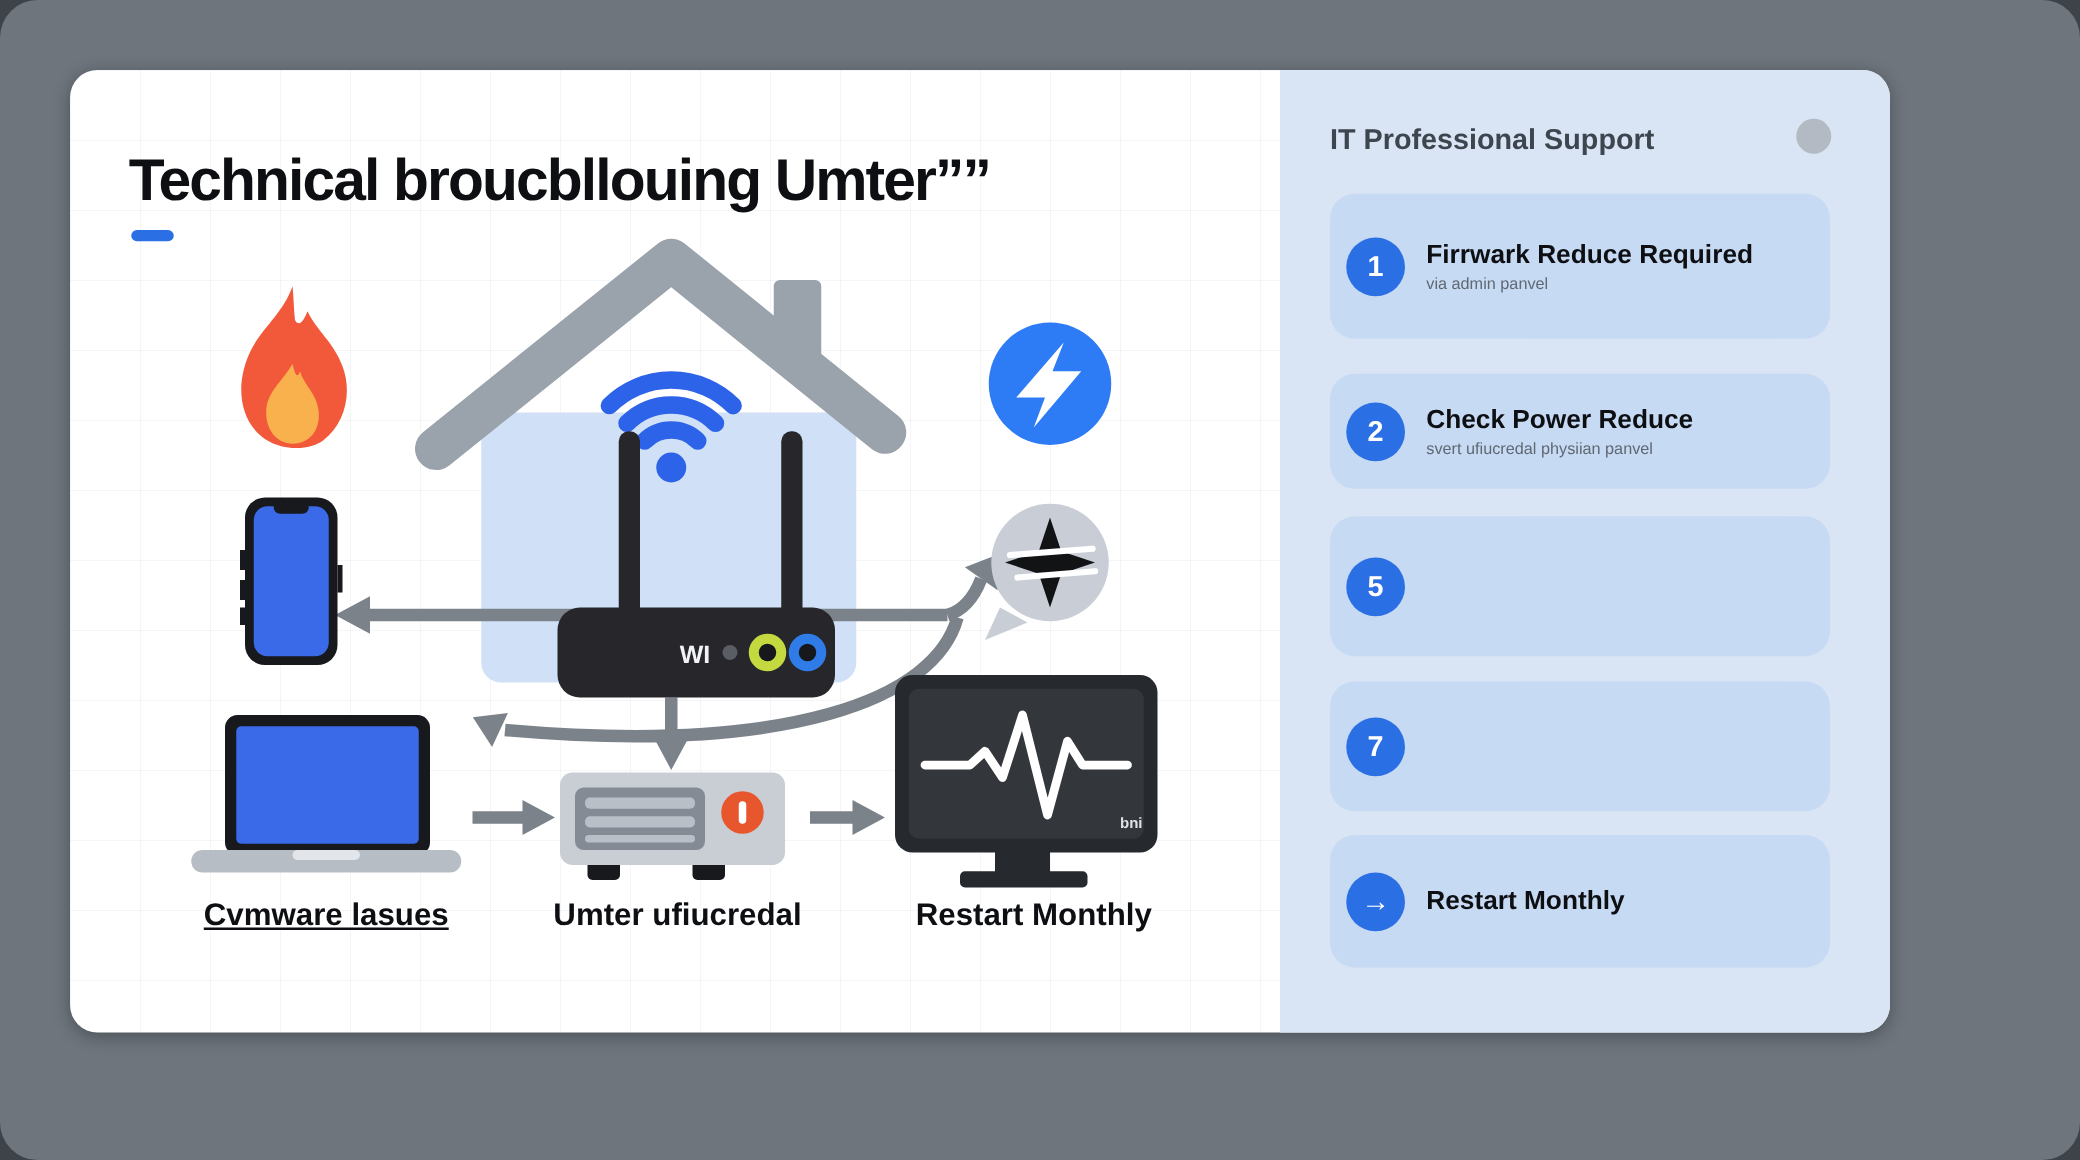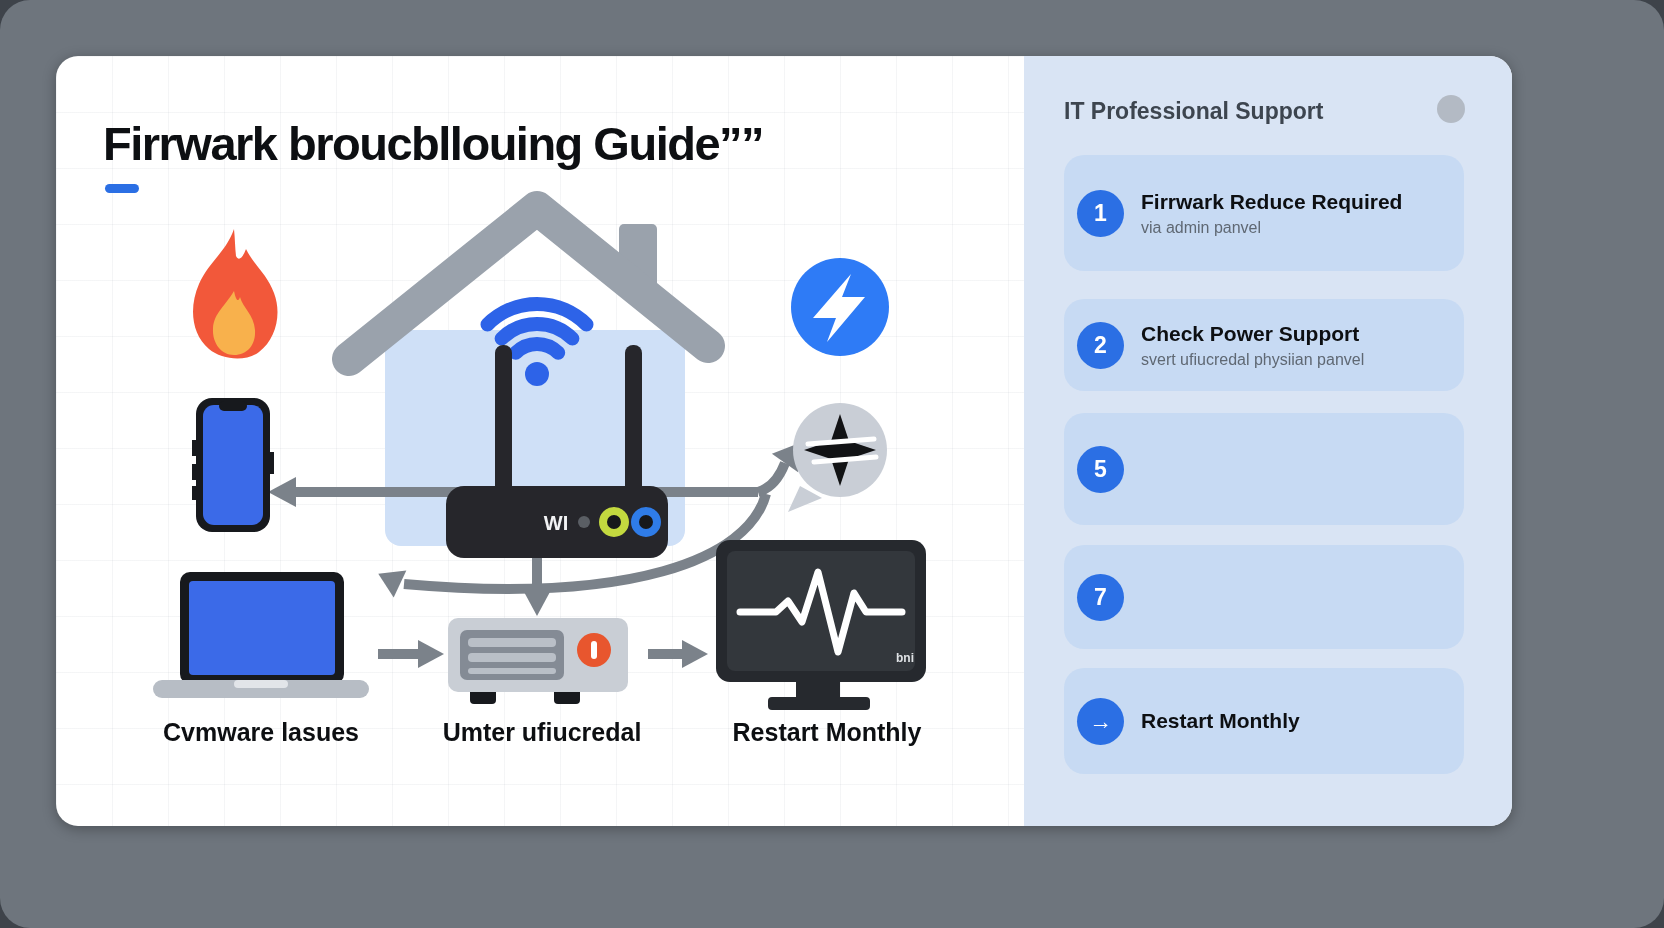--- a/index.html
+++ b/index.html
@@ -20,47 +20,47 @@
         background-image:linear-gradient(rgba(120,130,145,.08) 1px,transparent 1px),
                          linear-gradient(90deg,rgba(120,130,145,.08) 1px,transparent 1px);
         background-size:56px 56px;}
   .title{position:absolute;left:47px;top:60px;font-size:47px;font-weight:800;letter-spacing:-1.5px;
         color:var(--ink,#0d0f12);white-space:nowrap;}
   .title-underline{position:absolute;left:49px;top:128px;width:34px;height:9px;border-radius:5px;
         background:var(--accent,#2b6fe4);}
   .illus{position:absolute;left:0;top:0;}
   .caption{position:absolute;font-size:25px;font-weight:700;color:var(--ink,#0d0f12);
         transform:translateX(-50%);white-space:nowrap;top:662px;}
-  .cap-1{left:205px;} .cap-2{left:486px;} .cap-3{left:771px;}
+  .cap-1{left:205px;text-decoration:underline;} .cap-2{left:486px;} .cap-3{left:771px;}
 
   .panel{position:absolute;left:968px;top:0;width:488px;height:888px;background:var(--panel-bg,#d9e4f4);}
   .panel-header{position:absolute;left:40px;top:42px;font-size:23px;font-weight:700;color:#3d454f;}
   .panel-dot{position:absolute;left:413px;top:39px;width:28px;height:28px;border-radius:50%;
         background:var(--status-dot,#b3bac4);}
   .item{position:absolute;left:40px;width:400px;background:var(--item-bg,#c7daf3);border-radius:20px;
         display:flex;align-items:center;gap:17px;padding:0 18px 0 13px;}
   .i1{top:99px;height:116px;} .i2{top:243px;height:92px;} .i3{top:357px;height:112px;}
   .i4{top:489px;height:104px;} .i5{top:612px;height:106px;}
   .badge{width:47px;height:47px;border-radius:50%;background:var(--accent,#2b6fe4);color:#fff;
         font-weight:700;font-size:23px;display:flex;align-items:center;justify-content:center;flex-shrink:0;}
   .item-text{display:flex;flex-direction:column;}
   .item-title{font-size:21px;font-weight:700;color:var(--ink,#0d0f12);line-height:1.2;}
-  .item-sub{font-size:16px;color:var(--muted,#5f6873);margin-top:3px;line-height:1.2;}
+  .item-sub{font-size:13px;color:var(--muted,#5f6873);margin-top:3px;line-height:1.2;}
   .item-sub:empty{display:none;}
   svg text{font-family:"Liberation Sans","DejaVu Sans",sans-serif;}
 </style>
 </head>
 <body>
 
 <div class="stage">
   <div class="frame-bg"></div>
   <div class="card">
 
     <div class="main">
-      <div class="title">Firrwark broucbllouing Guide””</div>
+      <div class="title">Technical broucbllouing Umter””</div>
       <div class="title-underline"></div>
 
       <svg class="illus" width="968" height="770" viewBox="0 0 968 770">
 
         <g>
           <rect x="329" y="274" width="300" height="216" rx="16" style="fill:var(--house-fill,#cfe0f7)"></rect>
           <rect x="563" y="168" width="38" height="70" rx="5" style="fill:var(--roof,#9aa2ac)"></rect>
           <path d="M293,303 L481,152 L652,290" fill="none" style="stroke:var(--roof,#9aa2ac)" stroke-width="34" stroke-linecap="round" stroke-linejoin="round"></path>
         </g>
 
@@ -179,21 +179,21 @@
         <div class="badge">1</div>
         <div class="item-text">
           <div class="item-title">Firrwark Reduce Required</div>
           <div class="item-sub">via admin panvel</div>
         </div>
       </div>
 
       <div class="item i2">
         <div class="badge">2</div>
         <div class="item-text">
-          <div class="item-title">Check Power Support</div>
+          <div class="item-title">Check Power Reduce</div>
           <div class="item-sub">svert ufiucredal physiian panvel</div>
         </div>
       </div>
 
       <div class="item i3">
         <div class="badge">5</div>
       </div>
 
       <div class="item i4">
         <div class="badge">7</div>

